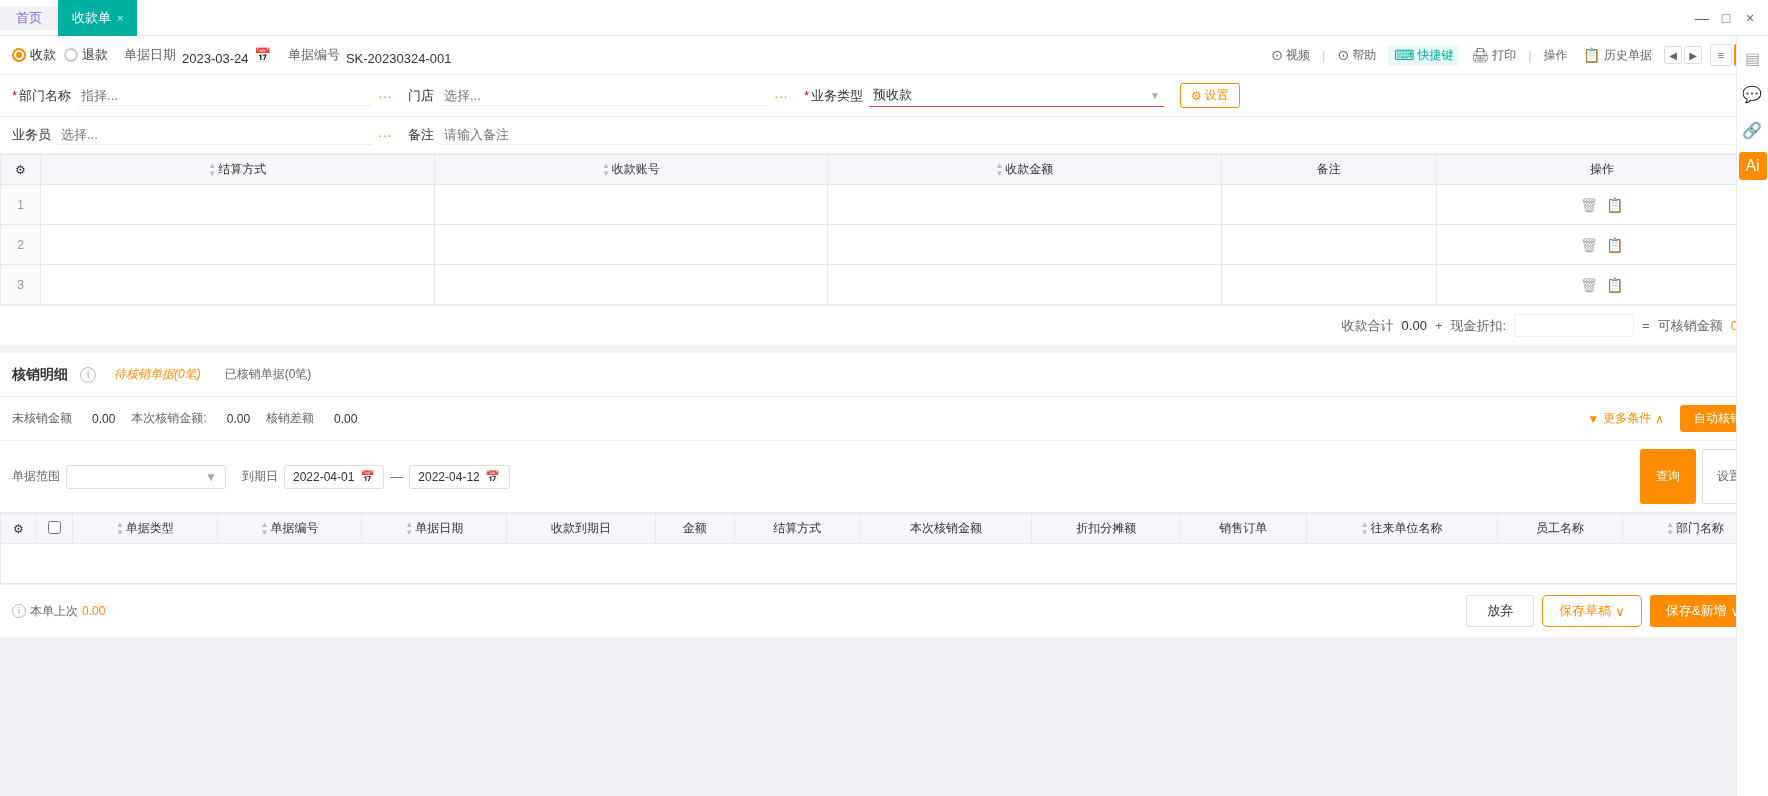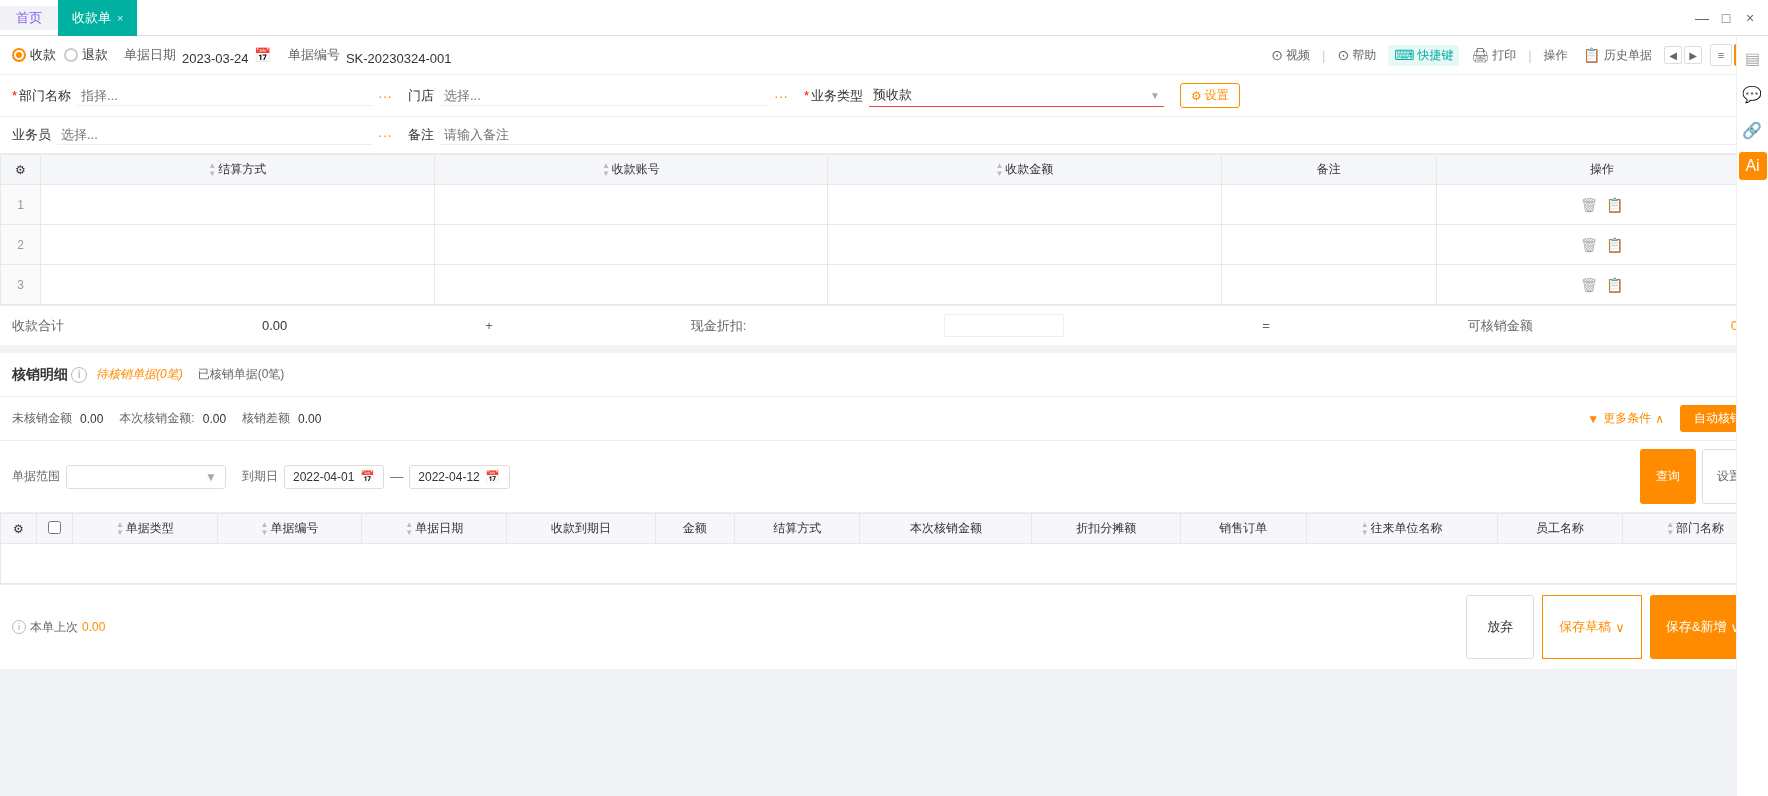--- a/index.html
+++ b/index.html
@@ -72,39 +72,39 @@
     .data-table th { background: #f5f7fa; border: 1px solid #e8e8e8; padding: 6px 8px; text-align: center; font-weight: 500; color: #333; font-size: 12px; white-space: nowrap; }
     .data-table td { border: 1px solid #e8e8e8; padding: 6px 8px; text-align: center; font-size: 12px; color: #333; height: 40px; }
     .data-table td.row-num { color: #999; background: #fafafa; width: 40px; }
     .td-actions { display: flex; align-items: center; justify-content: center; gap: 6px; }
     .action-icon { width: 20px; height: 20px; display: flex; align-items: center; justify-content: center; cursor: pointer; color: #aaa; font-size: 14px; }
     .gear-col { width: 36px; background: #f5f7fa; text-align: center; }
     .th-sortable { display: flex; align-items: center; justify-content: center; gap: 2px; }
     .sort-arrows { display: flex; flex-direction: column; gap: 0; font-size: 8px; color: #bbb; line-height: 1; }
 
     
-    .summary-row { display: flex; align-items: center; justify-content: space-between; padding: 8px 12px; background: #fff; gap: 8px; border-top: 1px solid #eee; font-size: 13px; }
+    .summary-row { display: flex; align-items: center; justify-content: flex-end; padding: 8px 12px; background: #fff; gap: 8px; border-top: 1px solid #eee; font-size: 13px; }
     .summary-label { color: #666; }
     .summary-value { color: #333; }
     .summary-orange { color: #ff8c00; font-weight: 500; }
     .summary-input { width: 120px; border: 1px solid #eee; border-radius: 2px; padding: 3px 6px; outline: none; font-size: 13px; }
 
     
     .section-gap { height: 8px; background: #f0f2f5; }
 
     
     .hexiao-section { background: #fff; padding: 0; }
-    .hexiao-header { display: flex; align-items: center; padding: 10px 12px; border-bottom: 1px solid #eee; gap: 3px; }
+    .hexiao-header { display: flex; align-items: center; padding: 10px 12px; border-bottom: 1px solid #eee; gap: 12px; }
     .hexiao-title { font-size: 14px; font-weight: bold; color: #333; }
     .hexiao-info-icon { width: 16px; height: 16px; border-radius: 50%; border: 1px solid #bbb; display: flex; align-items: center; justify-content: center; font-size: 10px; color: #999; cursor: pointer; }
     .hexiao-tab { color: #ff8c00; font-size: 12px; cursor: pointer; padding: 3px 6px; border-radius: 3px; font-style: italic; }
     .hexiao-tab-inactive { color: #666; font-size: 12px; cursor: pointer; padding: 3px 6px; }
 
     .hexiao-stats { display: flex; align-items: center; padding: 8px 12px; gap: 16px; background: #fff; border-bottom: 1px solid #eee; }
-    .stat-item { display: flex; align-items: center; gap: 8px; font-size: 12px; color: #666; }
+    .stat-item { display: flex; align-items: center; gap: 20px; font-size: 12px; color: #666; }
     .stat-value { color: #333; }
     .hexiao-filter-btn { margin-left: auto; display: flex; align-items: center; gap: 4px; color: #ff8c00; font-size: 12px; cursor: pointer; }
     .auto-hexiao-btn { background: #ff8c00; color: #fff; border: none; border-radius: 3px; padding: 5px 14px; cursor: pointer; font-size: 12px; }
 
     
     .filter-row { display: flex; align-items: center; padding: 8px 12px; background: #fff; gap: 16px; border-bottom: 1px solid #eee; }
     .filter-group { display: flex; align-items: center; gap: 6px; }
     .filter-label { color: #666; font-size: 12px; white-space: nowrap; }
     .filter-select { display: flex; align-items: center; gap: 4px; border: 1px solid #ddd; border-radius: 3px; padding: 4px 8px; min-width: 160px; cursor: pointer; font-size: 12px; background: #fff; }
     .filter-select-arrow { margin-left: auto; color: #aaa; }
@@ -123,21 +123,21 @@
     .checkbox-cell { width: 36px; }
     .gear-th { width: 36px; }
 
     
     .bottom-bar { display: flex; align-items: center; padding: 10px 12px; background: #fff; border-top: 1px solid #eee; position: sticky; bottom: 0; }
     .bottom-stat { display: flex; align-items: center; gap: 4px; font-size: 12px; color: #666; }
     .bottom-stat-val { color: #ff8c00; }
     .bottom-info-icon { width: 14px; height: 14px; border-radius: 50%; border: 1px solid #bbb; display: flex; align-items: center; justify-content: center; font-size: 9px; color: #999; }
     .bottom-actions { margin-left: auto; display: flex; gap: 8px; }
     .btn-abandon { border: 1px solid #ddd; background: #fff; color: #333; border-radius: 3px; padding: 6px 20px; cursor: pointer; font-size: 13px; }
-    .btn-save-draft { border: 1px solid #ff8c00; background: #fff; color: #ff8c00; border-radius: 0; padding: 22px 16px; cursor: pointer; font-size: 13px; display: flex; align-items: center; gap: 4px; }
+    .btn-save-draft { border: 1px solid #ff8c00; background: #fff; color: #ff8c00; border-radius: 5px; padding: 6px 16px; cursor: pointer; font-size: 13px; display: flex; align-items: center; gap: 4px; }
     .btn-save-new { background: #ff8c00; color: #fff; border: none; border-radius: 3px; padding: 6px 16px; cursor: pointer; font-size: 13px; display: flex; align-items: center; gap: 4px; }
 
     
     .right-sidebar { position: fixed; right: 0; top: 36px; width: 32px; background: #fff; border-left: 1px solid #eee; display: flex; flex-direction: column; align-items: center; padding: 8px 0; gap: 8px; height: calc(100vh - 36px); z-index: 100; }
     .sidebar-icon { width: 28px; height: 28px; display: flex; align-items: center; justify-content: center; cursor: pointer; color: #aaa; font-size: 16px; border-radius: 3px; }
     .sidebar-icon.orange { background: #ff8c00; color: #fff; }
   </style>
 </head>
 <body>
 

